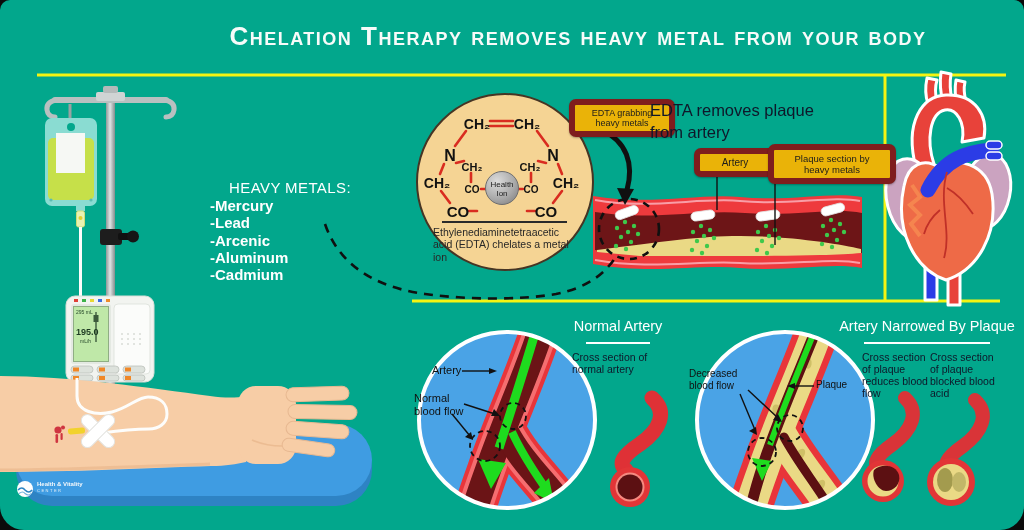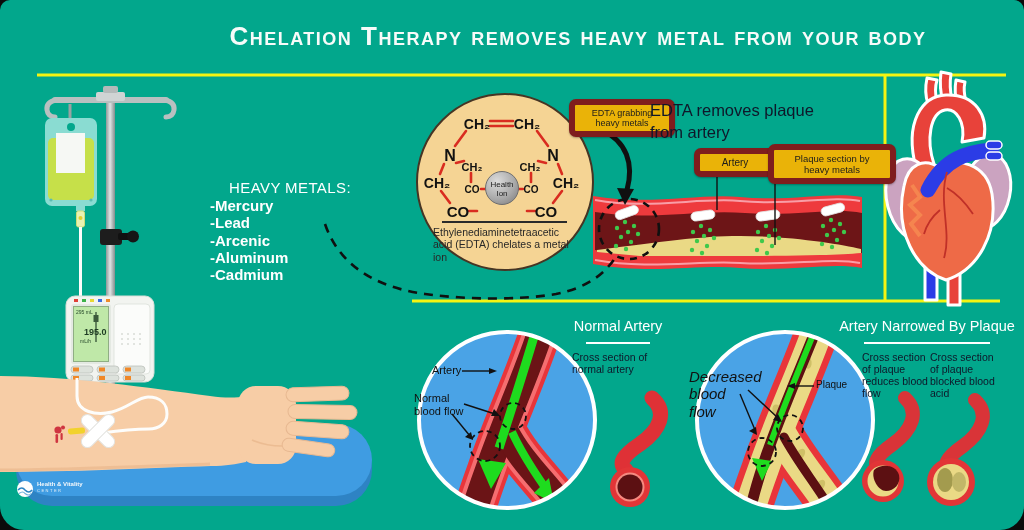--- a/index.html
+++ b/index.html
@@ -332,21 +332,21 @@
   <div class="t hm-head ctr" style="left:290px;top:179px;">HEAVY METALS:</div>
   <div class="t ctr" style="left:290px;top:197px;width:160px;">
     <div class="hm-item">-Mercury</div>
     <div class="hm-item">-Lead</div>
     <div class="hm-item">-Arcenic</div>
     <div class="hm-item">-Aluminum</div>
     <div class="hm-item">-Cadmium</div>
   </div>
 
   <div class="t" style="left:76px;top:310px;font-size:5px;color:#27492b;">295 mL</div>
-  <div class="t" style="left:84px;top:327px;font-size:9px;font-weight:bold;color:#1d3a22;">195.0</div>
+  <div class="t" style="left:76px;top:327px;font-size:9px;font-weight:bold;color:#1d3a22;">195.0</div>
   <div class="t" style="left:80px;top:339px;font-size:5px;color:#27492b;">mL/h</div>
 
   <div class="callout" style="left:569px;top:99px;width:62px;font-size:9px;">EDTA grabbing heavy metals</div>
   <div class="t cap ctr softwhite" style="left:735px;top:99px;width:170px;font-size:16.5px;line-height:1.35;">EDTA removes plaque from artery</div>
   <div class="callout" style="left:694px;top:148px;width:38px;font-size:10px;">Artery</div>
   <div class="callout" style="left:768px;top:144px;width:84px;font-size:9.5px;">Plaque section by heavy metals</div>
 
   <div class="mol" style="left:477px;top:124px;font-size:14px;">CH₂</div>
   <div class="mol" style="left:527px;top:124px;font-size:14px;">CH₂</div>
   <div class="mol" style="left:450px;top:156px;font-size:16px;">N</div>
@@ -362,21 +362,21 @@
   <div class="mol" style="left:502px;top:184px;font-size:8px;font-weight:normal;color:#222;">Health</div>
   <div class="mol" style="left:502px;top:193px;font-size:8px;font-weight:normal;color:#222;">Ion</div>
   <div class="t ctr" style="left:504px;top:226px;width:142px;font-size:10.5px;color:#272727;line-height:1.18;">Ethylenediaminetetraacetic acid (EDTA) chelates a metal ion</div>
 
   <div class="t blk" style="left:432px;top:364px;font-size:11px;">Artery</div>
   <div class="t blk ctr" style="left:443px;top:392px;width:58px;font-size:11px;">Normal blood flow</div>
   <div class="t ctr" style="left:618px;top:318px;font-size:14.5px;white-space:nowrap;">Normal Artery</div>
   <div class="underline" style="left:586px;top:342px;width:64px;"></div>
   <div class="t cap ctr" style="left:618px;top:351px;width:92px;">Cross section of normal artery</div>
 
-  <div class="t blk ctr" style="left:722px;top:368px;width:66px;font-size:15px;font-style:italic;">Decreased blood flow</div>
+  <div class="t blk ctr" style="left:722px;top:368px;width:66px;font-size:10px;">Decreased blood flow</div>
   <div class="t blk" style="left:816px;top:379px;font-size:10px;">Plaque</div>
   <div class="t ctr" style="left:927px;top:318px;font-size:14.5px;white-space:nowrap;">Artery Narrowed By Plaque</div>
   <div class="underline" style="left:864px;top:342px;width:126px;"></div>
   <div class="t cap ctr" style="left:895px;top:351px;width:66px;">Cross section of plaque reduces blood flow</div>
   <div class="t cap ctr" style="left:963px;top:351px;width:66px;">Cross section of plaque blocked blood acid</div>
 
   <div class="t" style="left:37px;top:481px;font-size:6px;font-weight:bold;color:#f2f7fb;">Health &amp; Vitality</div>
   <div class="t" style="left:37px;top:489px;font-size:4px;letter-spacing:1.5px;color:#e4eef6;">CENTER</div>
 
  </div>

